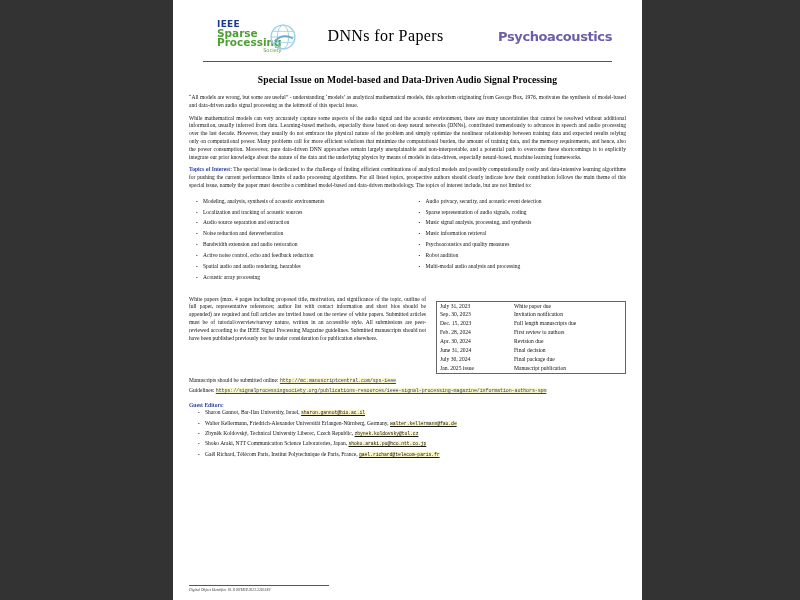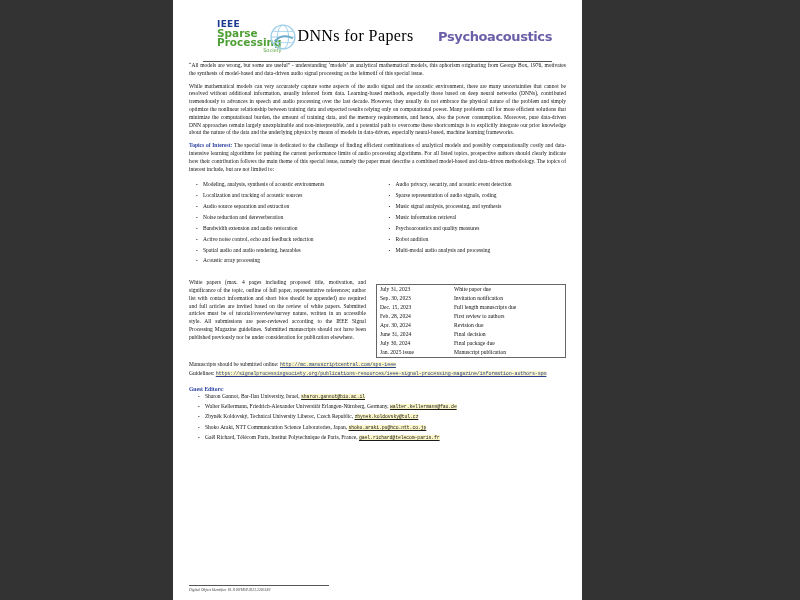--- a/index.html
+++ b/index.html
@@ -16,21 +16,21 @@
   .viewer {
     position: relative;
     width: 800px;
     height: 600px;
     background: #333333;
   }
   .page {
     position: absolute;
     left: 173px;
     top: 0px;
-    width: 409px;
+    width: 469px;
     height: 600px;
     background: #ffffff;
     box-sizing: border-box;
     padding: 0;
     overflow: hidden;
   }
   .page-inner {
     padding: 14px 16px 0 16px;
   }
 
@@ -280,20 +280,21 @@
             <line x1="6" y1="12" x2="34" y2="12" stroke="#9fcfe8" stroke-width="1.2"></line>
             <line x1="6" y1="28" x2="34" y2="28" stroke="#9fcfe8" stroke-width="1.2"></line>
             <path d="M8 26 Q20 14 34 22" fill="none" stroke="#6aa9c9" stroke-width="2.5"></path>
           </svg>
         </div>
         <div class="cfp-title">DNNs for Papers</div>
         <div class="spm-logo">Psychoacoustics</div>
       </div>
       <hr class="rule">
 
+      <div class="doc-title">Special Issue on Model-based and Data-Driven Audio Signal Processing</div>
 
       <p class="body-text">“All models are wrong, but some are useful” - understanding ‘models’ as analytical mathematical models, this aphorism originating from George Box, 1976, motivates the synthesis of model-based and data-driven audio signal processing as the leitmotif of this special issue.</p>
       <p class="body-text">While mathematical models can very accurately capture some aspects of the audio signal and the acoustic environment, there are many uncertainties that cannot be resolved without additional information, usually inferred from data. Learning-based methods, especially those based on deep neural networks (DNNs), contributed tremendously to advances in speech and audio processing over the last decade. However, they usually do not embrace the physical nature of the problem and simply optimize the nonlinear relationship between training data and expected results relying only on computational power. Many problems call for more efficient solutions that minimize the computational burden, the amount of training data, and the memory requirements, and hence, also the power consumption. Moreover, pure data-driven DNN approaches remain largely unexplainable and non-interpretable, and a potential path to overcome these shortcomings is to explicitly integrate our prior knowledge about the nature of the data and the underlying physics by means of models in data-driven, especially neural-based, machine learning frameworks.</p>
       <p class="body-text"><span class="topics-label">Topics of Interest:</span><span> The special issue is dedicated to the challenge of finding efficient combinations of analytical models and possibly computationally costly and data-intensive learning algorithms for pushing the current performance limits of audio processing algorithms. For all listed topics, prospective authors should clearly indicate how their contribution follows the main theme of this special issue, namely the paper must describe a combined model-based and data-driven methodology. The topics of interest include, but are not limited to:</span></p>
 
       <div class="bullets">
         <ul>
           <li>Modeling, analysis, synthesis of acoustic environments</li>
           <li>Localization and tracking of acoustic sources</li>
           <li>Audio source separation and extraction</li>

